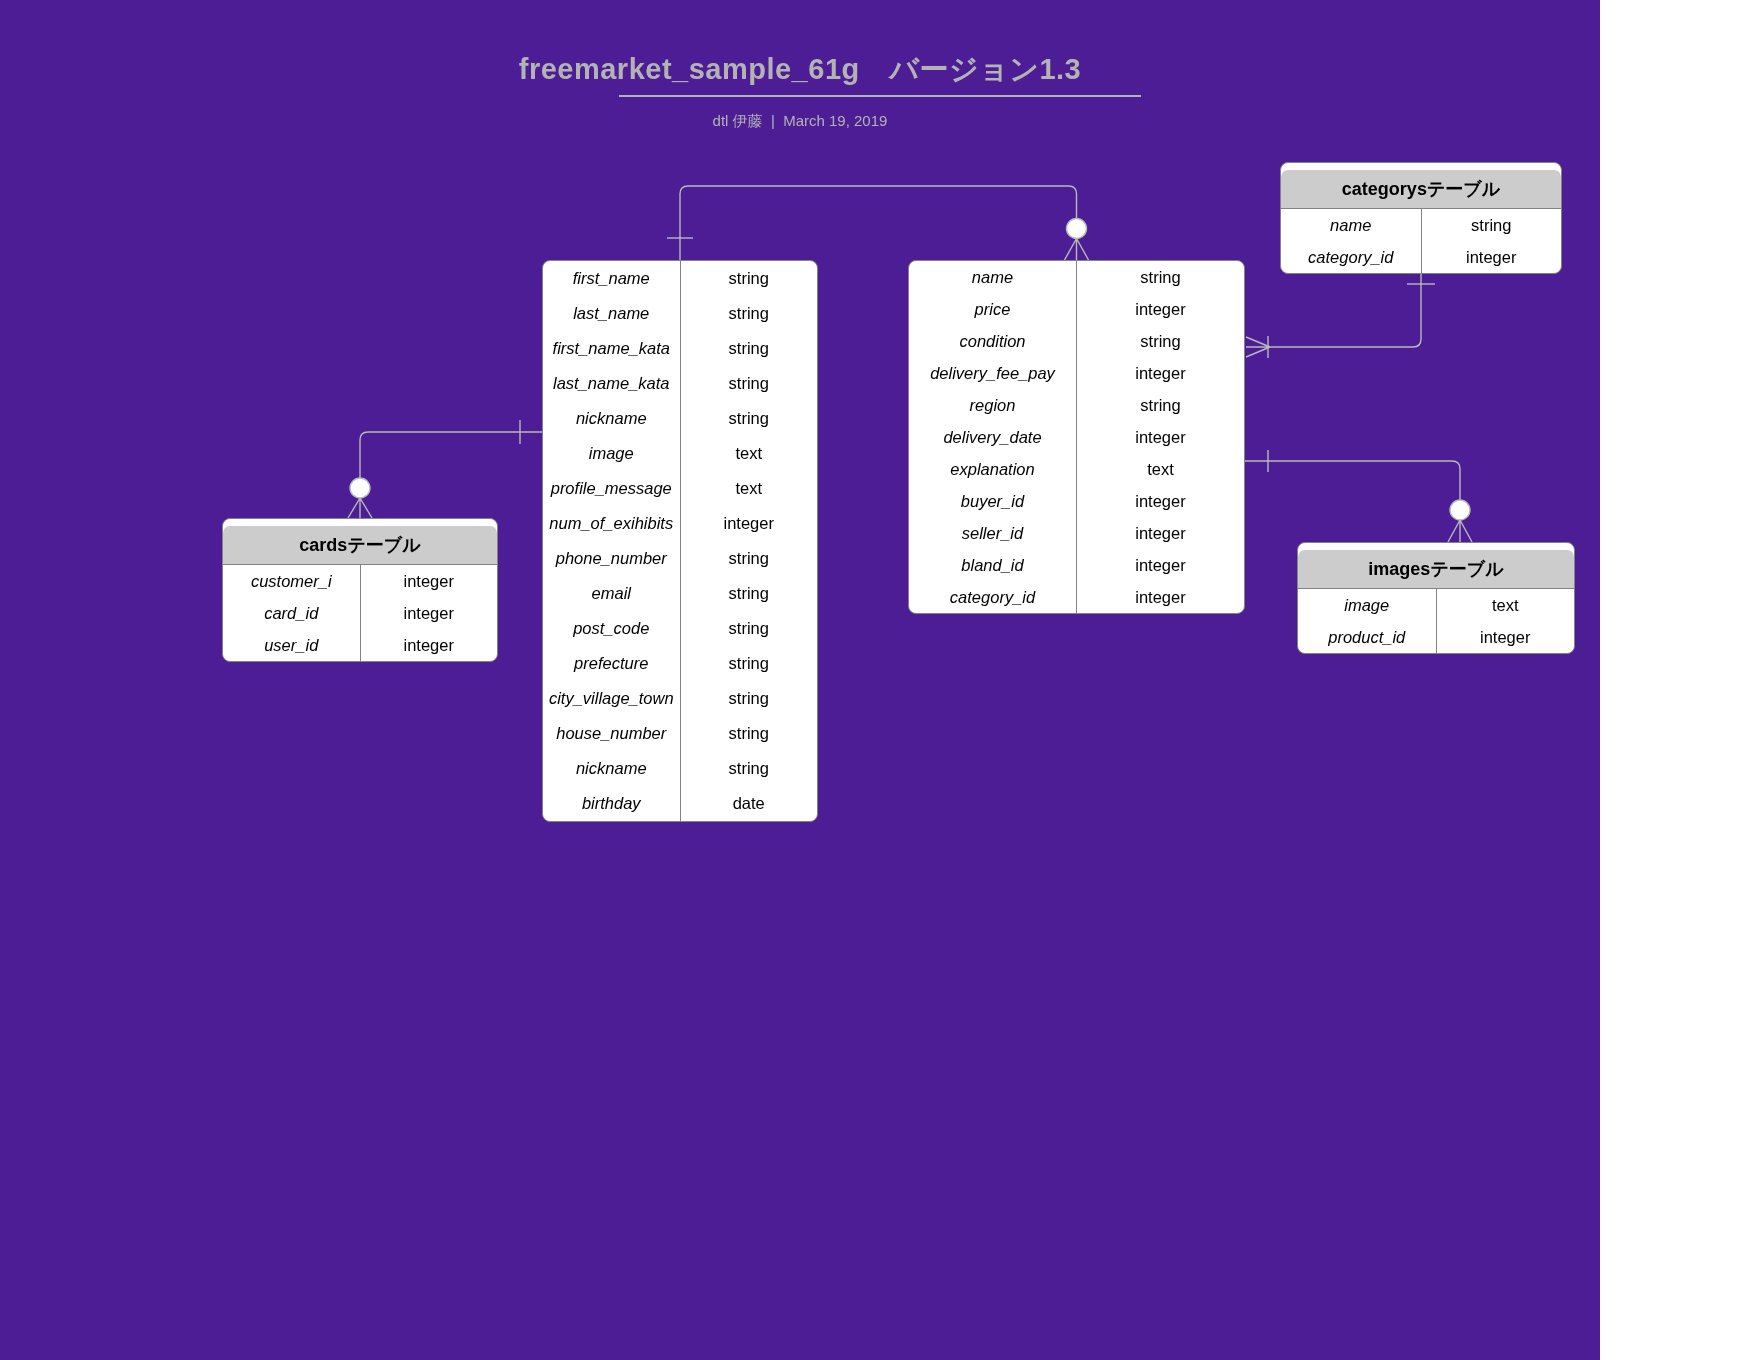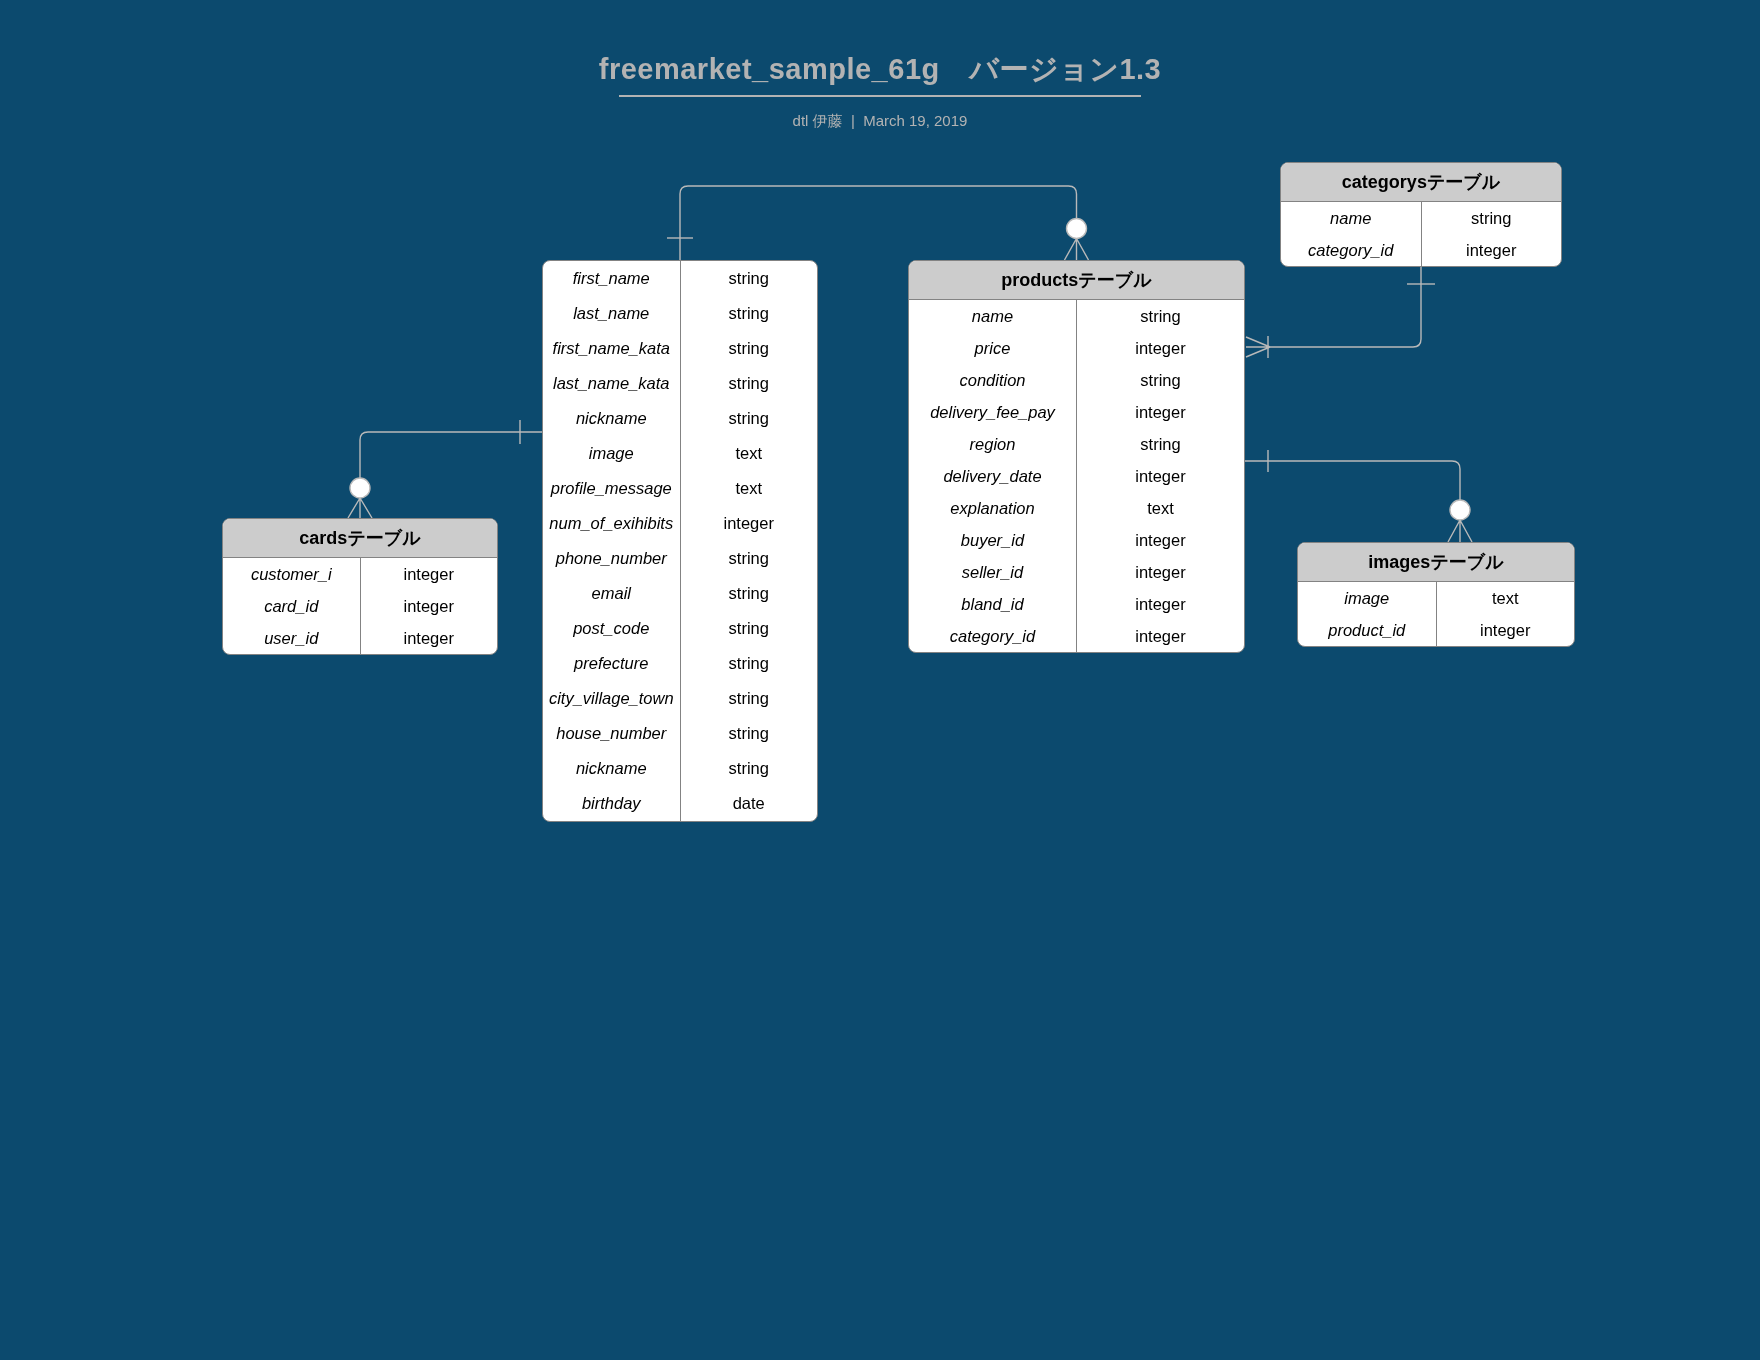--- a/index.html
+++ b/index.html
@@ -3,23 +3,23 @@
 <meta charset="utf-8">
 <style>
   html, body {
     margin: 0;
     padding: 0;
     background: #ffffff;
     font-family: "Liberation Sans", "DejaVu Sans", sans-serif;
   }
   #stage {
     position: relative;
-    width: 1760px;
+    width: 1600px;
     height: 1360px;
-    background: #0c4a6e;
+    background: #4c1d95;
     overflow: hidden;
   }
   
   .doc-title {
     position: absolute;
     top: 50px;
     left: 0;
     width: 100%;
     text-align: center;
     font-size: 29px;
@@ -75,20 +75,21 @@
     height: 38px;
     line-height: 38px;
     background: var(--header-fill, #cccccc);
     border-bottom: 1px solid var(--border, #838383);
     border-radius: 7px 7px 0 0;
     text-align: center;
     font-size: 18px;
     font-weight: bold;
     color: #000;
     white-space: nowrap;
+    margin-top: 7px;
   }
   .entity-body { width: 100%; }
   .entity-row { display: flex; height: var(--rh, 32px); }
   .cell {
     flex: 1 1 50%;
     display: flex;
     align-items: center;
     justify-content: center;
     font-size: 16.5px;
     color: #000;
@@ -218,21 +219,20 @@
           <div class="cell type">string</div>
         </div>
         <div class="entity-row">
           <div class="cell name">birthday</div>
           <div class="cell type">date</div>
         </div>
       </div>
   </div>
 
   <div class="entity" style="left:908px; top:260px; width:337px; --rh:32px;">
-    <div class="entity-header">productsテーブル</div>
     <div class="entity-body">
         <div class="entity-row">
           <div class="cell name">name</div>
           <div class="cell type">string</div>
         </div>
         <div class="entity-row">
           <div class="cell name">price</div>
           <div class="cell type">integer</div>
         </div>
         <div class="entity-row">

